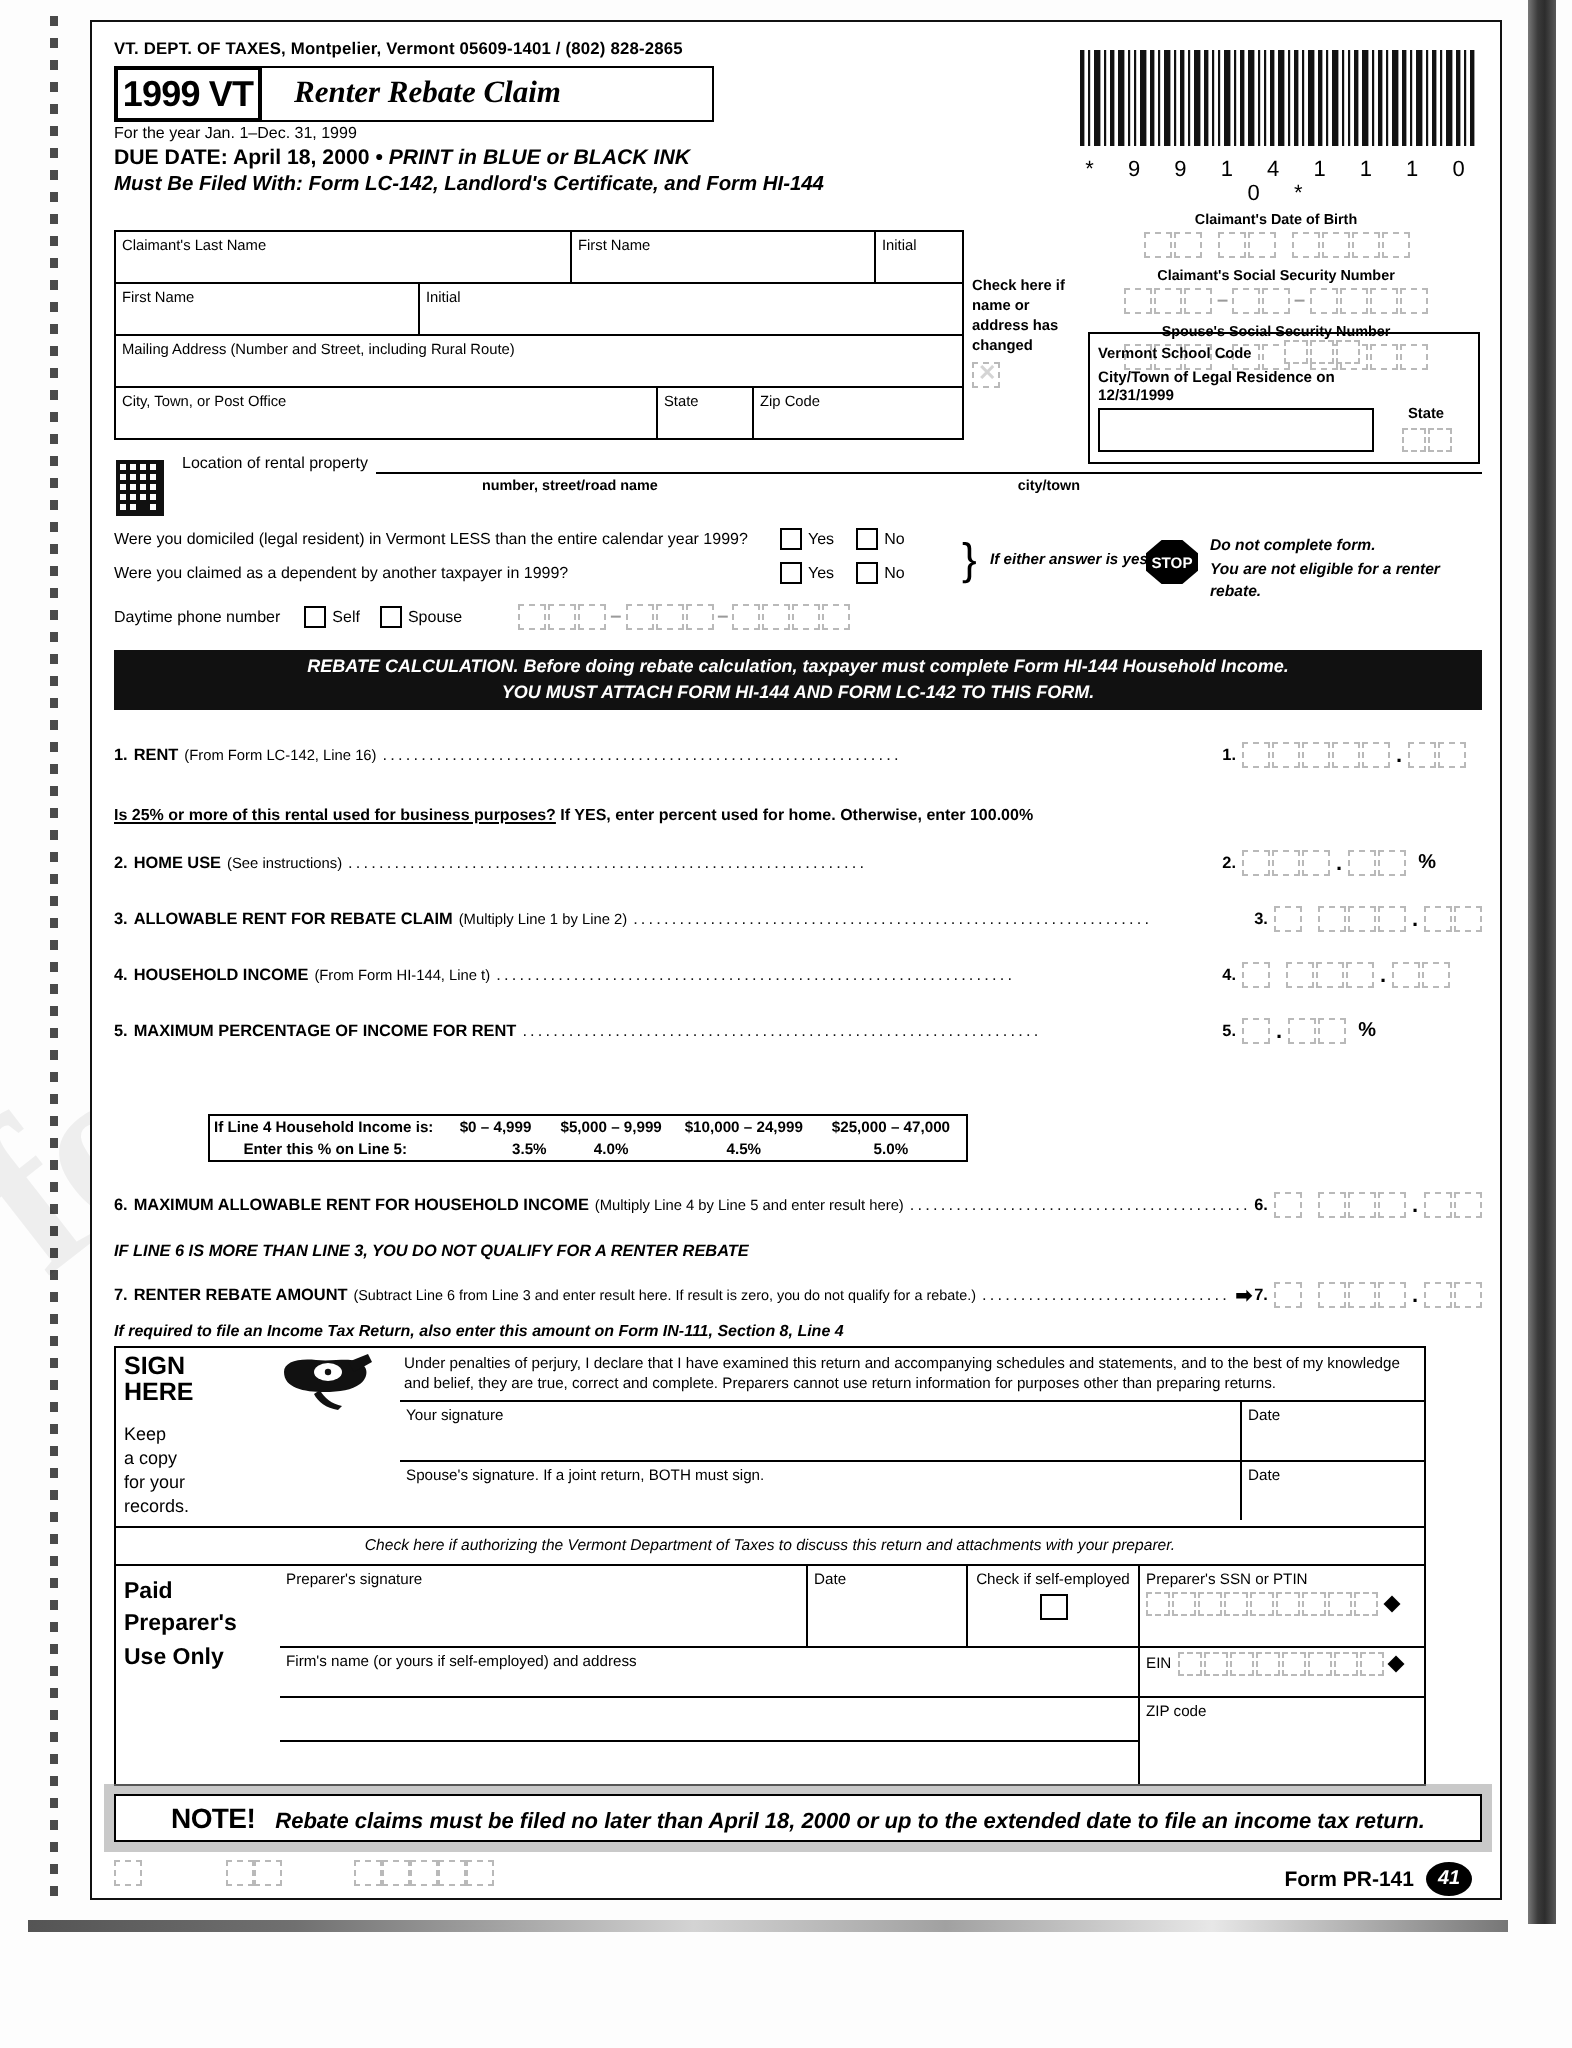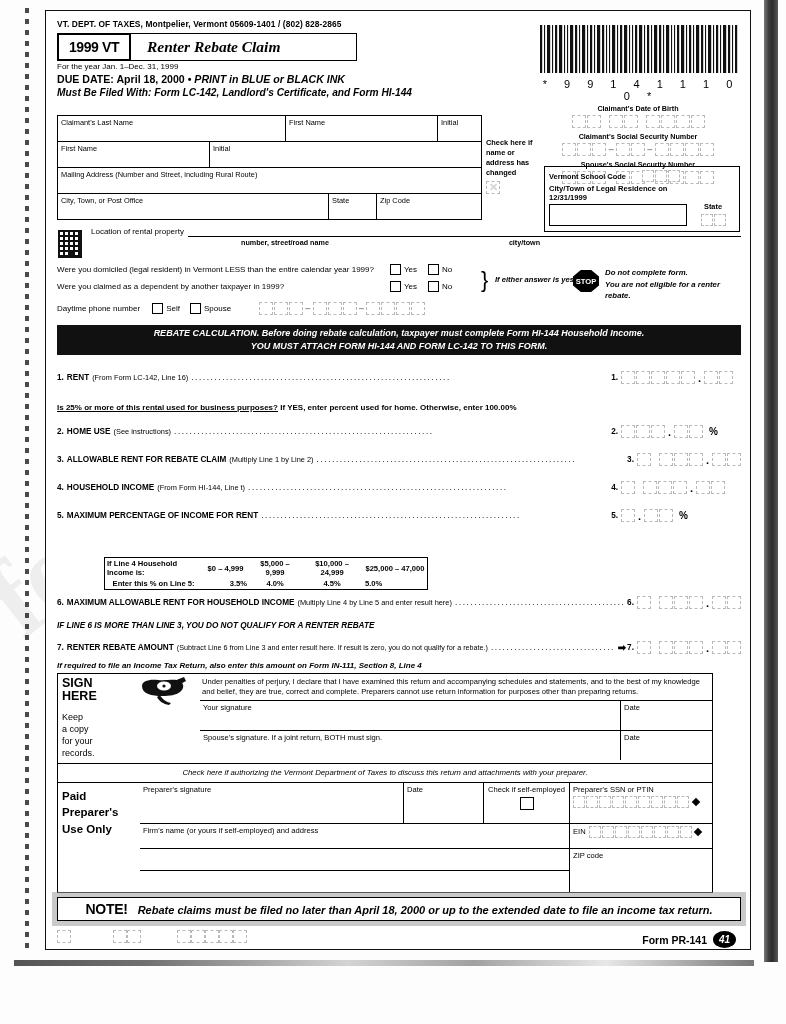--- a/index.html
+++ b/index.html
@@ -56,21 +56,21 @@
   #inner { position:absolute; inset:0; padding:6px 8px 0 8px; }
   .b  { font-weight:700; }
   .bi { font-weight:700; font-style:italic; }
 
   
   .deptline { font-size:8.4px; font-weight:700; letter-spacing:.1px; margin:2px 0 4px 3px; }
 
   .titlerow { display:flex; width:300px; height:28px; margin-left:3px; }
   .yearbox {
     width:74px; border:2.6px solid #000; display:flex; align-items:center; justify-content:center;
-    font-size:14px; font-weight:700; letter-spacing:-.4px;
+    font-size:18px; font-weight:700; letter-spacing:-.4px;
   }
   .titlebox {
     flex:1; border:1.2px solid #000; border-left:none; display:flex; align-items:center; padding-left:16px;
     font-size:15.5px; font-weight:700; font-style:italic; font-family:"Liberation Serif",serif;
   }
   .subline1 { font-size:8px; margin:1px 0 2px 3px; }
   .subline2 { font-size:10.6px; font-weight:700; margin:1px 0 0 3px; }
   .subline2 .ital { font-style:italic; }
   .subline3 { font-size:10.2px; font-weight:700; font-style:italic; margin:2px 0 0 3px; }
 
@@ -124,21 +124,21 @@
     background:#111; color:#fff; text-align:center;
     font-size:9px; font-weight:700; font-style:italic; line-height:1.45; padding-top:2px;
     font-family:"Liberation Sans",sans-serif;
   }
 
   
   .nline { position:absolute; font-size:8.2px; white-space:nowrap; }
   .leader { letter-spacing:1.6px; font-weight:400; color:#111; }
 
   
-  #brackets { position:absolute; left:58px; top:546px; width:324px; border:1.4px solid #000; }
+  #brackets { position:absolute; left:58px; top:546px; width:380px; border:1.4px solid #000; }
   #brackets td { font-size:7.6px; font-weight:700; padding:1px 2px; }
 
   
   #signblk { position:absolute; left:11px; top:662px; width:656px; border:1.4px solid #000; }
   #signtop { display:flex; }
   #signleft { width:82px; padding:3px 4px; }
   #signhere { font-size:12.5px; font-weight:700; line-height:1.05; }
   #keep { font-size:9px; line-height:1.32; margin-top:9px; }
   #signright { flex:1; }
   #perjury { font-size:7.6px; line-height:1.35; padding:3px 4px 2px 2px; }
@@ -543,21 +543,21 @@
         <td style="width:66px;text-align:center">$0 – 4,999</td>
         <td style="width:72px;text-align:center">$5,000 – 9,999</td>
         <td style="width:86px;text-align:center">$10,000 – 24,999</td>
         <td style="width:90px;text-align:center">$25,000 – 47,000</td>
       </tr>
       <tr>
         <td style="text-align:center">Enter this % on Line 5:</td>
         <td style="text-align:right">3.5%</td>
         <td style="text-align:center">4.0%</td>
         <td style="text-align:center">4.5%</td>
-        <td style="">5.0%</td>
+        <td style="text-align:center">5.0%</td>
       </tr>
     </tbody>
       </table>
 
     <div class="nline" style="left:11px;top:585px;width:684px;display:flex;align-items:center">
       <span class="b">6.</span>
       <span class="b" style="margin-left:3px">MAXIMUM ALLOWABLE RENT FOR HOUSEHOLD INCOME</span>
       <span style="margin-left:3px;font-size:7.4px">(Multiply Line 4 by Line 5 and enter result here)</span>
       <span class="leader" style="flex:1;overflow:hidden;margin:0 3px">...................................................................</span>
       <span class="b">6.</span>

